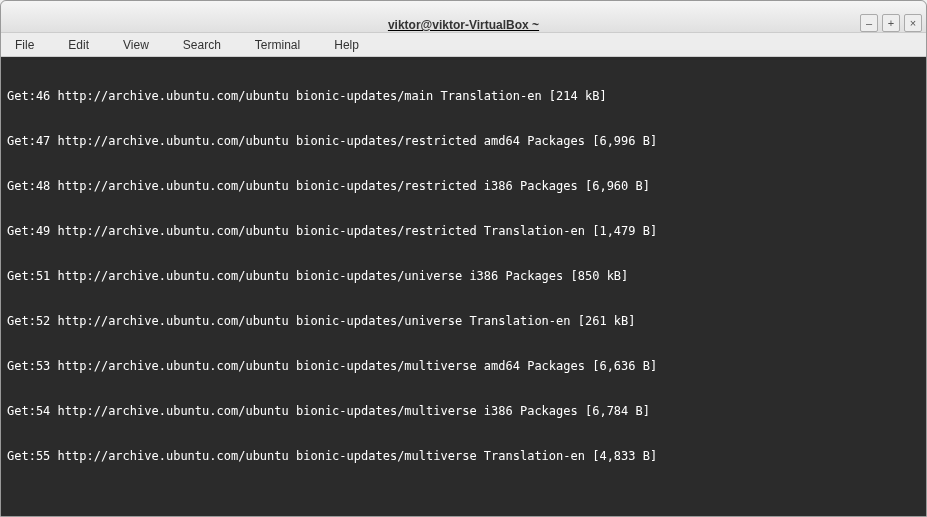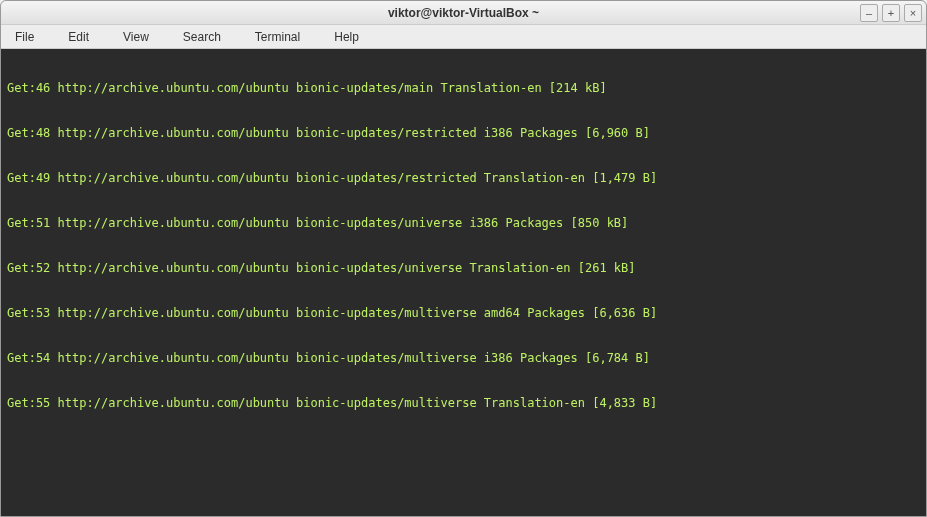--- a/index.html
+++ b/index.html
@@ -14,27 +14,28 @@
   width: 927px;
   height: 517px;
   background: #e8e8e8;
   border: 1px solid #999;
   border-radius: 6px 6px 0 0;
   display: flex;
   flex-direction: column;
 }
 .titlebar {
   background: linear-gradient(#f5f5f5, #e0e0e0);
-  height: 24px;
+  height: 32px;
   display: flex;
-  align-items: center;
+  align-items: flex-end;
   justify-content: center;
   position: relative;
   border-bottom: 1px solid #ccc;
   border-radius: 6px 6px 0 0;
+  text-decoration: underline;
 }
 .titlebar-text {
   font-size: 12px;
   color: #333;
   font-weight: bold;
 }
 .window-controls {
   position: absolute;
   right: 4px;
   display: flex;
@@ -64,21 +65,21 @@
 }
 .menu-item {
   font-size: 12px;
   color: #333;
   padding: 3px 8px;
   cursor: pointer;
 }
 .terminal {
   flex: 1;
   background: #2b2b2b;
-  color: #bef264;
+  color: #ffffff;
   font-family: "DejaVu Sans Mono", "Liberation Mono", monospace;
   font-size: 12px;
   line-height: 15px;
   padding: 2px 6px;
   overflow: hidden;
   white-space: pre-wrap;
 }
 .term-line { white-space: pre-wrap; word-break: break-all; }
 </style>
 </head>
@@ -98,20 +99,21 @@
     <span class="menu-item">File</span>
     <span class="menu-item">Edit</span>
     <span class="menu-item">View</span>
     <span class="menu-item">Search</span>
     <span class="menu-item">Terminal</span>
     <span class="menu-item">Help</span>
   </div>
 
   <div class="terminal">
     <div class="term-line">Get:46 http://archive.ubuntu.com/ubuntu bionic-updates/main Translation-en [214 kB]</div>
+    <div class="term-line">Get:47 http://archive.ubuntu.com/ubuntu bionic-updates/restricted amd64 Packages [6,996 B]</div>
     <div class="term-line">Get:48 http://archive.ubuntu.com/ubuntu bionic-updates/restricted i386 Packages [6,960 B]</div>
     <div class="term-line">Get:49 http://archive.ubuntu.com/ubuntu bionic-updates/restricted Translation-en [1,479 B]</div>
     <div class="term-line">Get:51 http://archive.ubuntu.com/ubuntu bionic-updates/universe i386 Packages [850 kB]</div>
     <div class="term-line">Get:52 http://archive.ubuntu.com/ubuntu bionic-updates/universe Translation-en [261 kB]</div>
     <div class="term-line">Get:53 http://archive.ubuntu.com/ubuntu bionic-updates/multiverse amd64 Packages [6,636 B]</div>
     <div class="term-line">Get:54 http://archive.ubuntu.com/ubuntu bionic-updates/multiverse i386 Packages [6,784 B]</div>
     <div class="term-line">Get:55 http://archive.ubuntu.com/ubuntu bionic-updates/multiverse Translation-en [4,833 B]</div>
     
     
     

